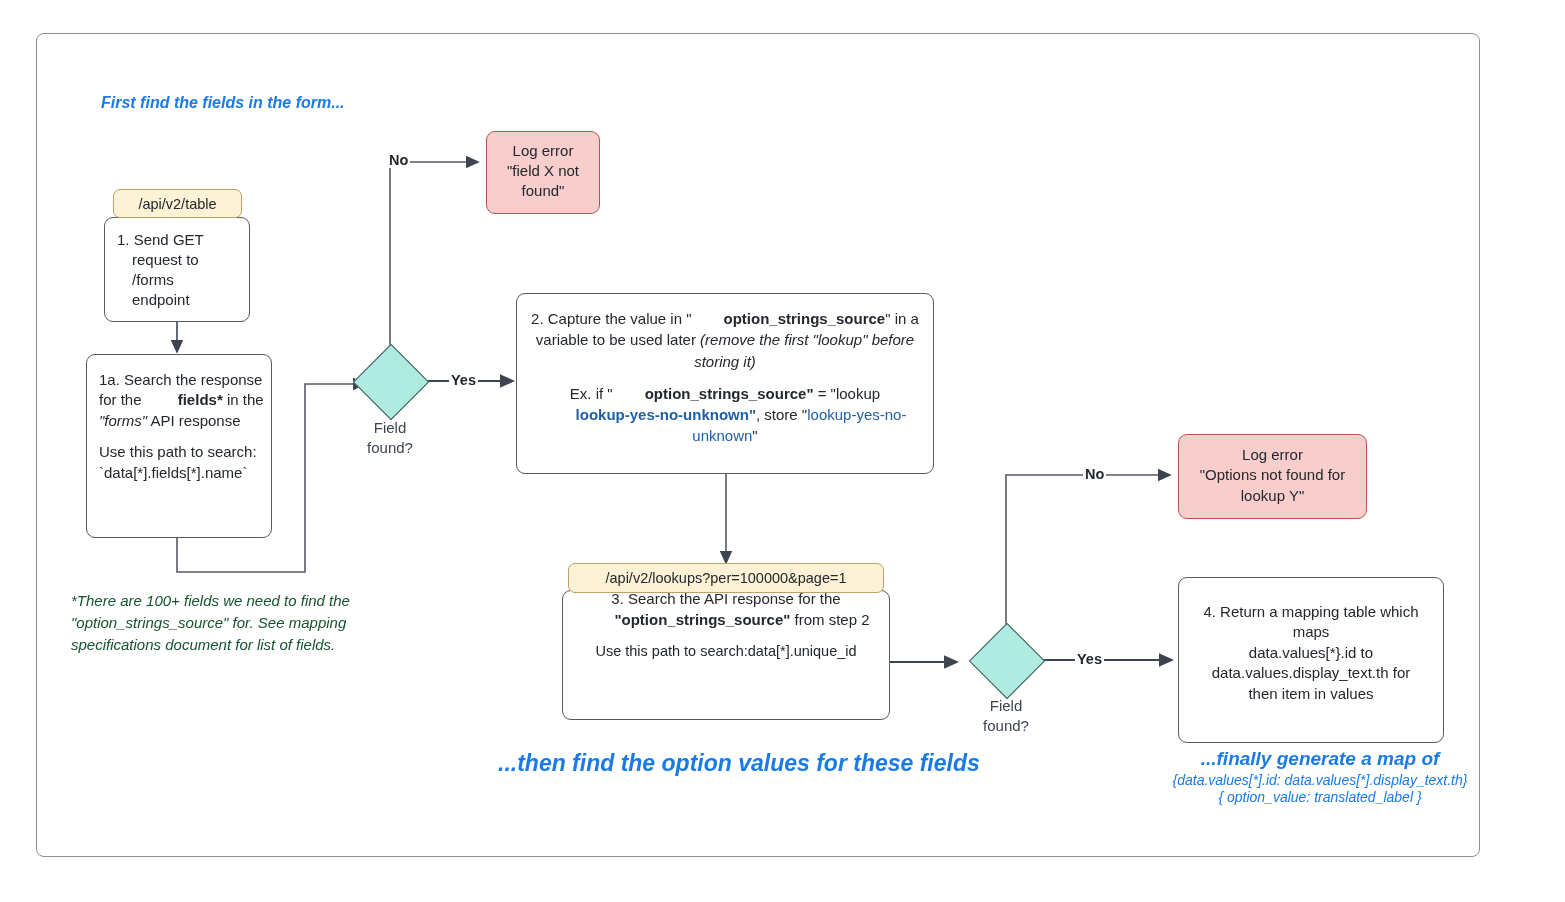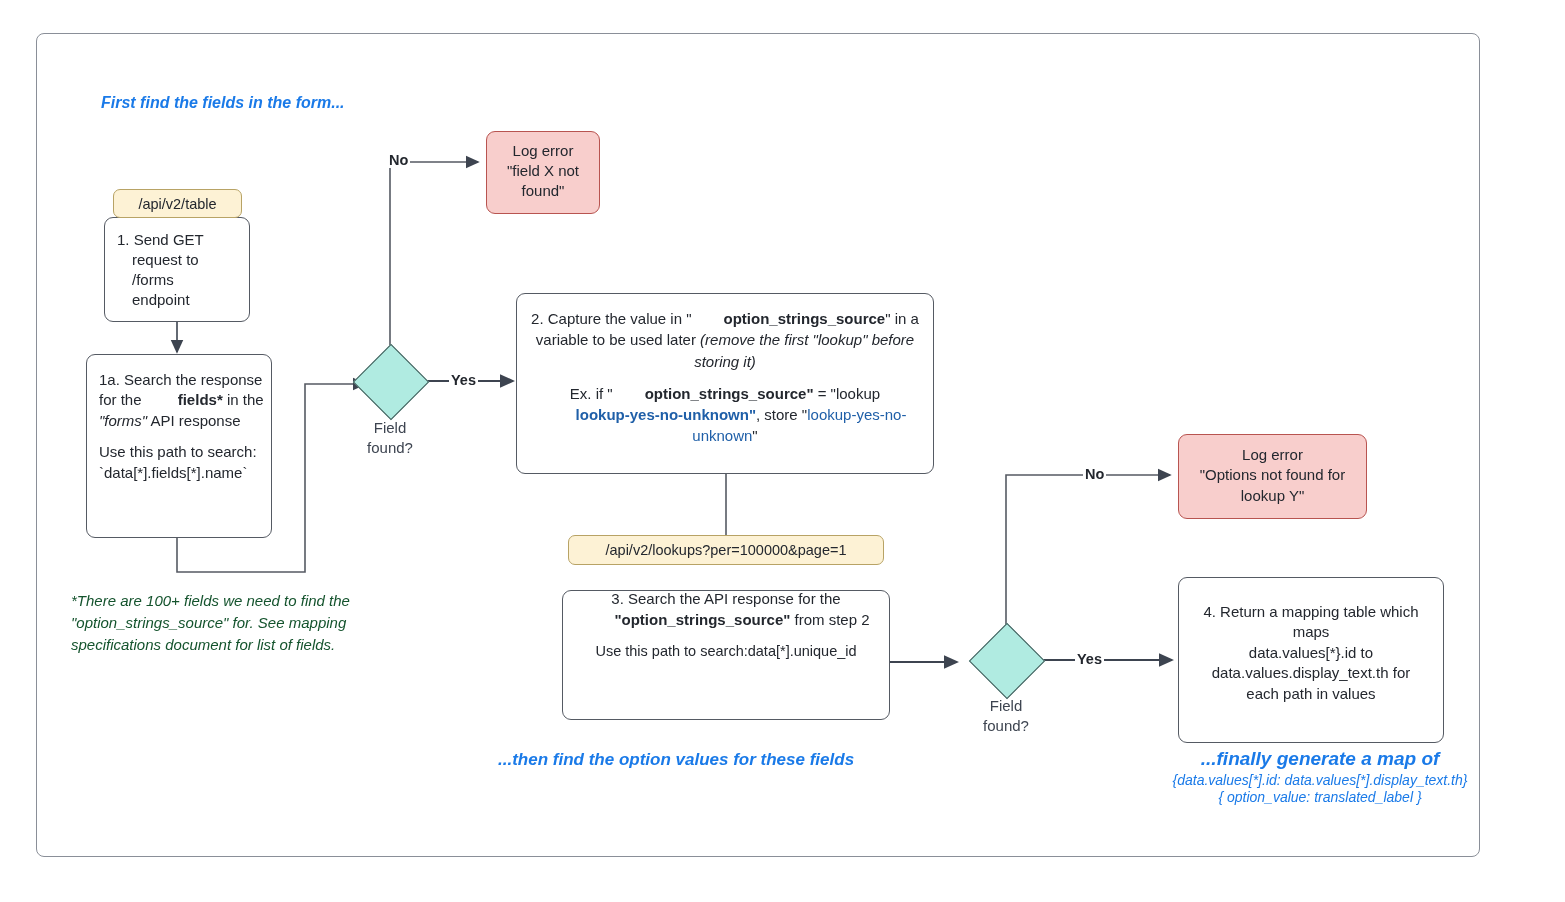--- a/index.html
+++ b/index.html
@@ -148,33 +148,33 @@
 
     <path d="M890,662 L957,662" stroke="#3d4450" stroke-width="1.8" fill="none" marker-end="url(#ah)"></path>
 
     <path d="M1006,625 L1006,475 L1170,475" stroke="#555a63" stroke-width="1.6" fill="none" marker-end="url(#ah)"></path>
 
     <path d="M1043,660 L1172,660" stroke="#3d4450" stroke-width="1.8" fill="none" marker-end="url(#ah)"></path>
   </svg>
 
   <div class="caption" style="left:101px; top:94px; font-size:16px; font-weight:600;">First find the fields in the form...</div>
 
-  <div class="caption" style="left:498px; top:750px; font-size:17px; font-weight:600;">...then find the option values for these fields</div>
+  <div class="caption" style="left:498px; top:750px; font-size:23px; font-weight:600;">...then find the option values for these fields</div>
 
   <div style="position:absolute; left:1120px; top:748px; width:400px; text-align:center; z-index:3;">
     <div class="caption" style="position:static; font-size:19px; font-weight:600;">...finally generate a map of</div>
     <div class="caption" style="position:static; font-size:14px; margin-top:2px;">{data.values[*].id: data.values[*].display_text.th}</div>
     <div class="caption" style="position:static; font-size:14px; margin-top:1px;">{ option_value: translated_label }</div>
   </div>
 
   <div class="tag" style="left:113px; top:189px; width:129px; height:29px;">
     <span>/api/v2/table</span>
   </div>
 
-  <div class="tag" style="left:568px; top:535px; width:316px; height:30px;">
+  <div class="tag" style="left:568px; top:563px; width:316px; height:30px;">
     <span>/api/v2/lookups?per=100000&amp;page=1</span>
   </div>
 
   <div class="node left-align" style="left:104px; top:217px; width:146px; height:105px; padding:14px 12px;">
     <div style="display:flex; gap:5px;">
       <span style="white-space:nowrap;"></span>
     </div>
   </div>
   <div style="position:absolute; left:117px; top:230px; width:125px; font-size:15px; line-height:1.34; z-index:5;">
     <div>1. Send GET</div>
@@ -213,21 +213,21 @@
     </div>
     <span class="sp"></span>
     <div style="font-size:14.5px;">Use this path to search:data[*].unique_id</div>
   </div>
 
   <div class="node" style="left:1178px; top:577px; width:266px; height:166px;"></div>
   <div style="position:absolute; left:1184px; top:602px; width:254px; font-size:15px; line-height:1.36; text-align:center; z-index:5;">
     <div>4. Return a mapping table which maps</div>
     <div>data.values[*}.id to</div>
     <div>data.values.display_text.th for</div>
-    <div>each path in values</div>
+    <div>then item in values</div>
   </div>
 
   <div class="node pink" style="left:486px; top:131px; width:114px; height:83px;"></div>
   <div style="position:absolute; left:486px; top:141px; width:114px; font-size:15px; line-height:1.34; text-align:center; z-index:5;">
     <div>Log error</div>
     <div>"field X not</div>
     <div>found"</div>
   </div>
 
   <div class="node pink" style="left:1178px; top:434px; width:189px; height:85px;"></div>

